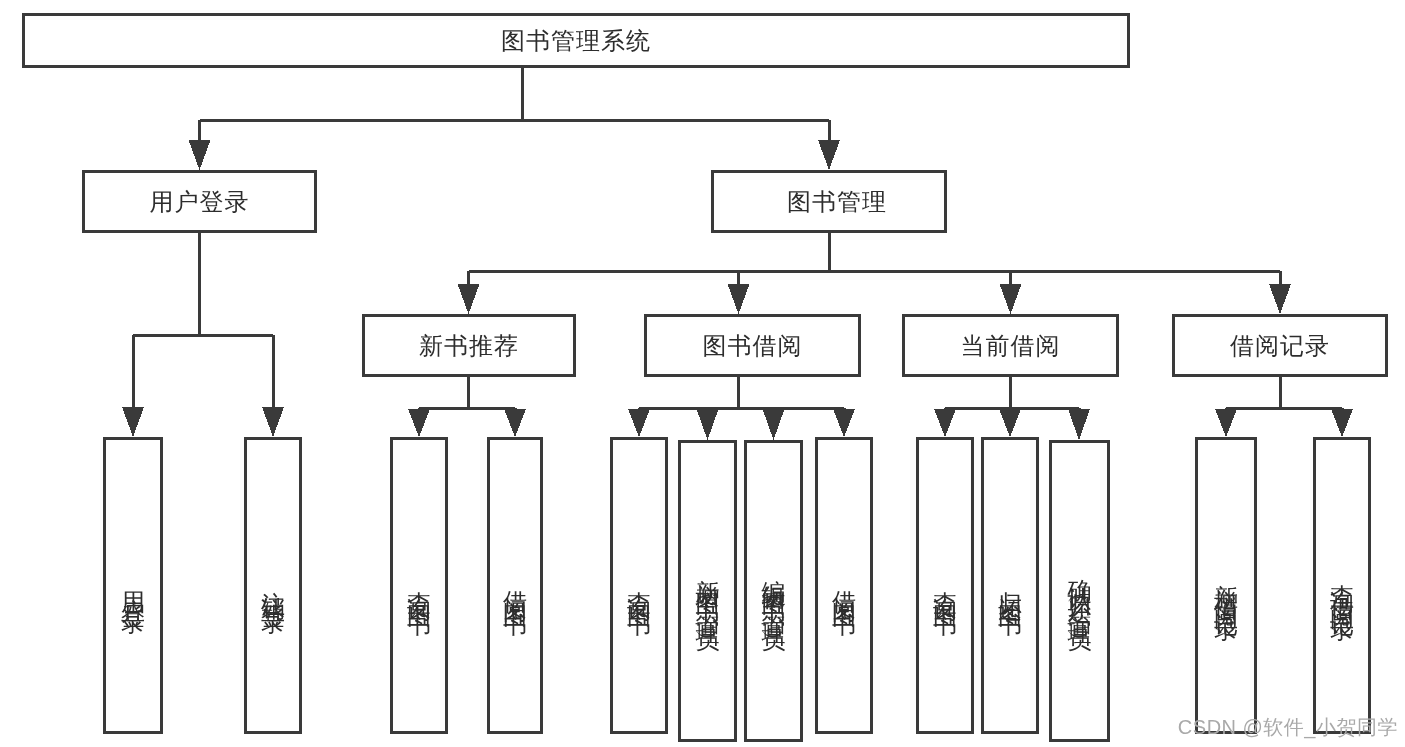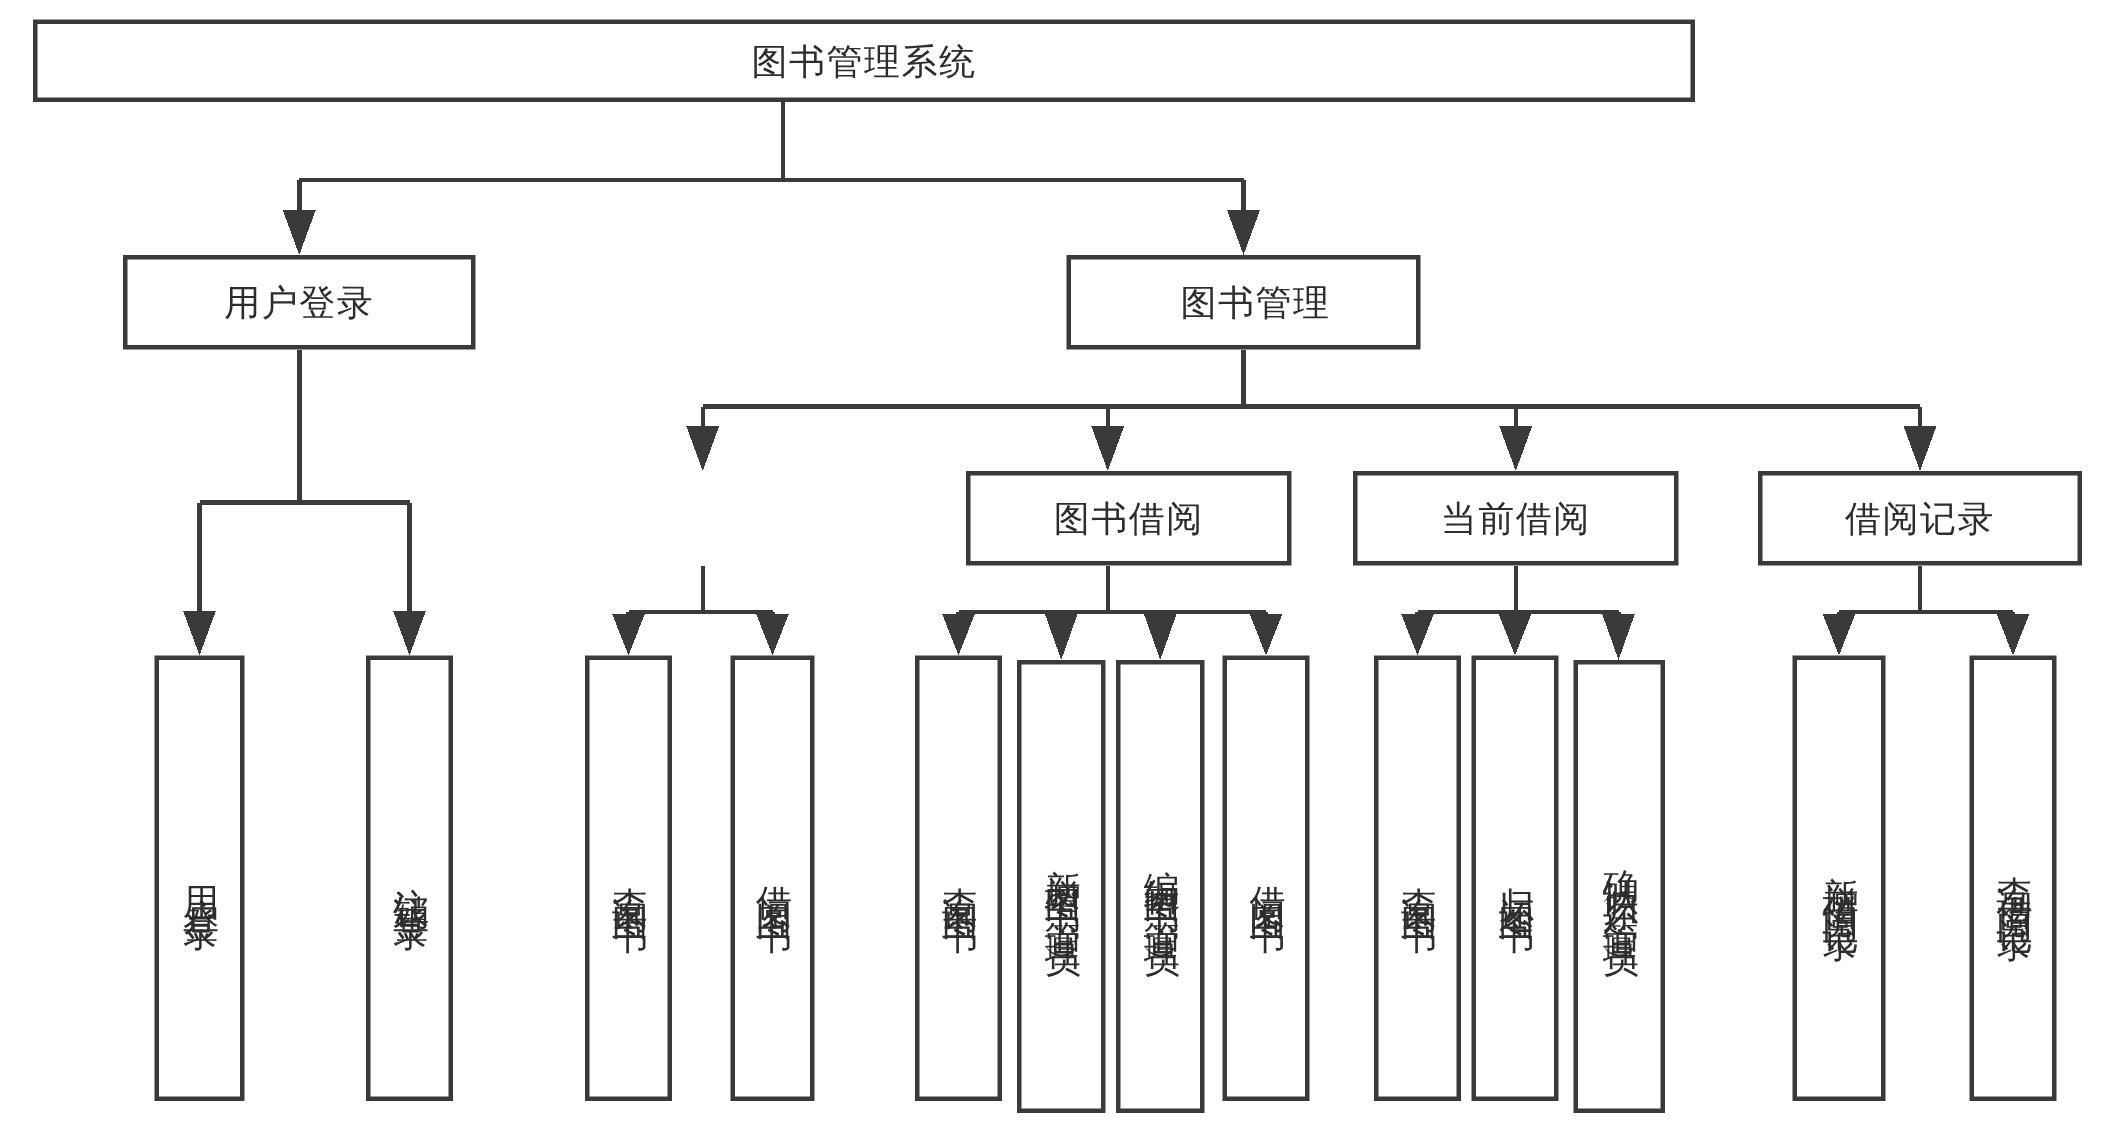--- a/index.html
+++ b/index.html
@@ -112,20 +112,21 @@
       <polygon points="1215,409 1237,409 1226,437"></polygon>
       <polygon points="1331,409 1353,409 1342,437"></polygon>
     </g>
   </svg>
 
   <div class="node h-node" style="left:22px; top:13px; width:1108px; height:55px;">图书管理系统</div>
 
   <div class="node h-node" style="left:82px; top:170px; width:235px; height:63px;">用户登录</div>
   <div class="node h-node" style="left:711px; top:170px; width:236px; height:63px;padding-left:16px;">图书管理</div>
 
+  <div class="node h-node" style="left:362px; top:314px; width:214px; height:63px;">新书推荐</div>
   <div class="node h-node" style="left:630px; top:314px; width:217px; height:63px;margin-left:14px;">图书借阅</div>
   <div class="node h-node" style="left:1172px; top:314px; width:216px; height:63px;">借阅记录</div>
   <div class="node h-node" style="left:902px; top:314px; width:217px; height:63px;">当前借阅</div>
 
   <div class="node v-node" style="left:103px; top:437px; width:60px; height:297px;">
     <span class="vtext">用户登录</span>
   </div>
   <div class="node v-node" style="left:244px; top:437px; width:58px; height:297px;">
     <span class="vtext">注销登录</span>
   </div>
@@ -160,14 +161,15 @@
     <span class="vtext">确认归还（管理员）</span>
   </div>
 
   <div class="node v-node" style="left:1195px; top:437px; width:62px; height:297px;">
     <span class="vtext">新增借阅记录</span>
   </div>
   <div class="node v-node" style="left:1313px; top:437px; width:58px; height:297px;">
     <span class="vtext">查询借阅记录</span>
   </div>
 
+  <div class="watermark">CSDN @软件_小贺同学</div>
 
 </div>
 
 </body></html>

